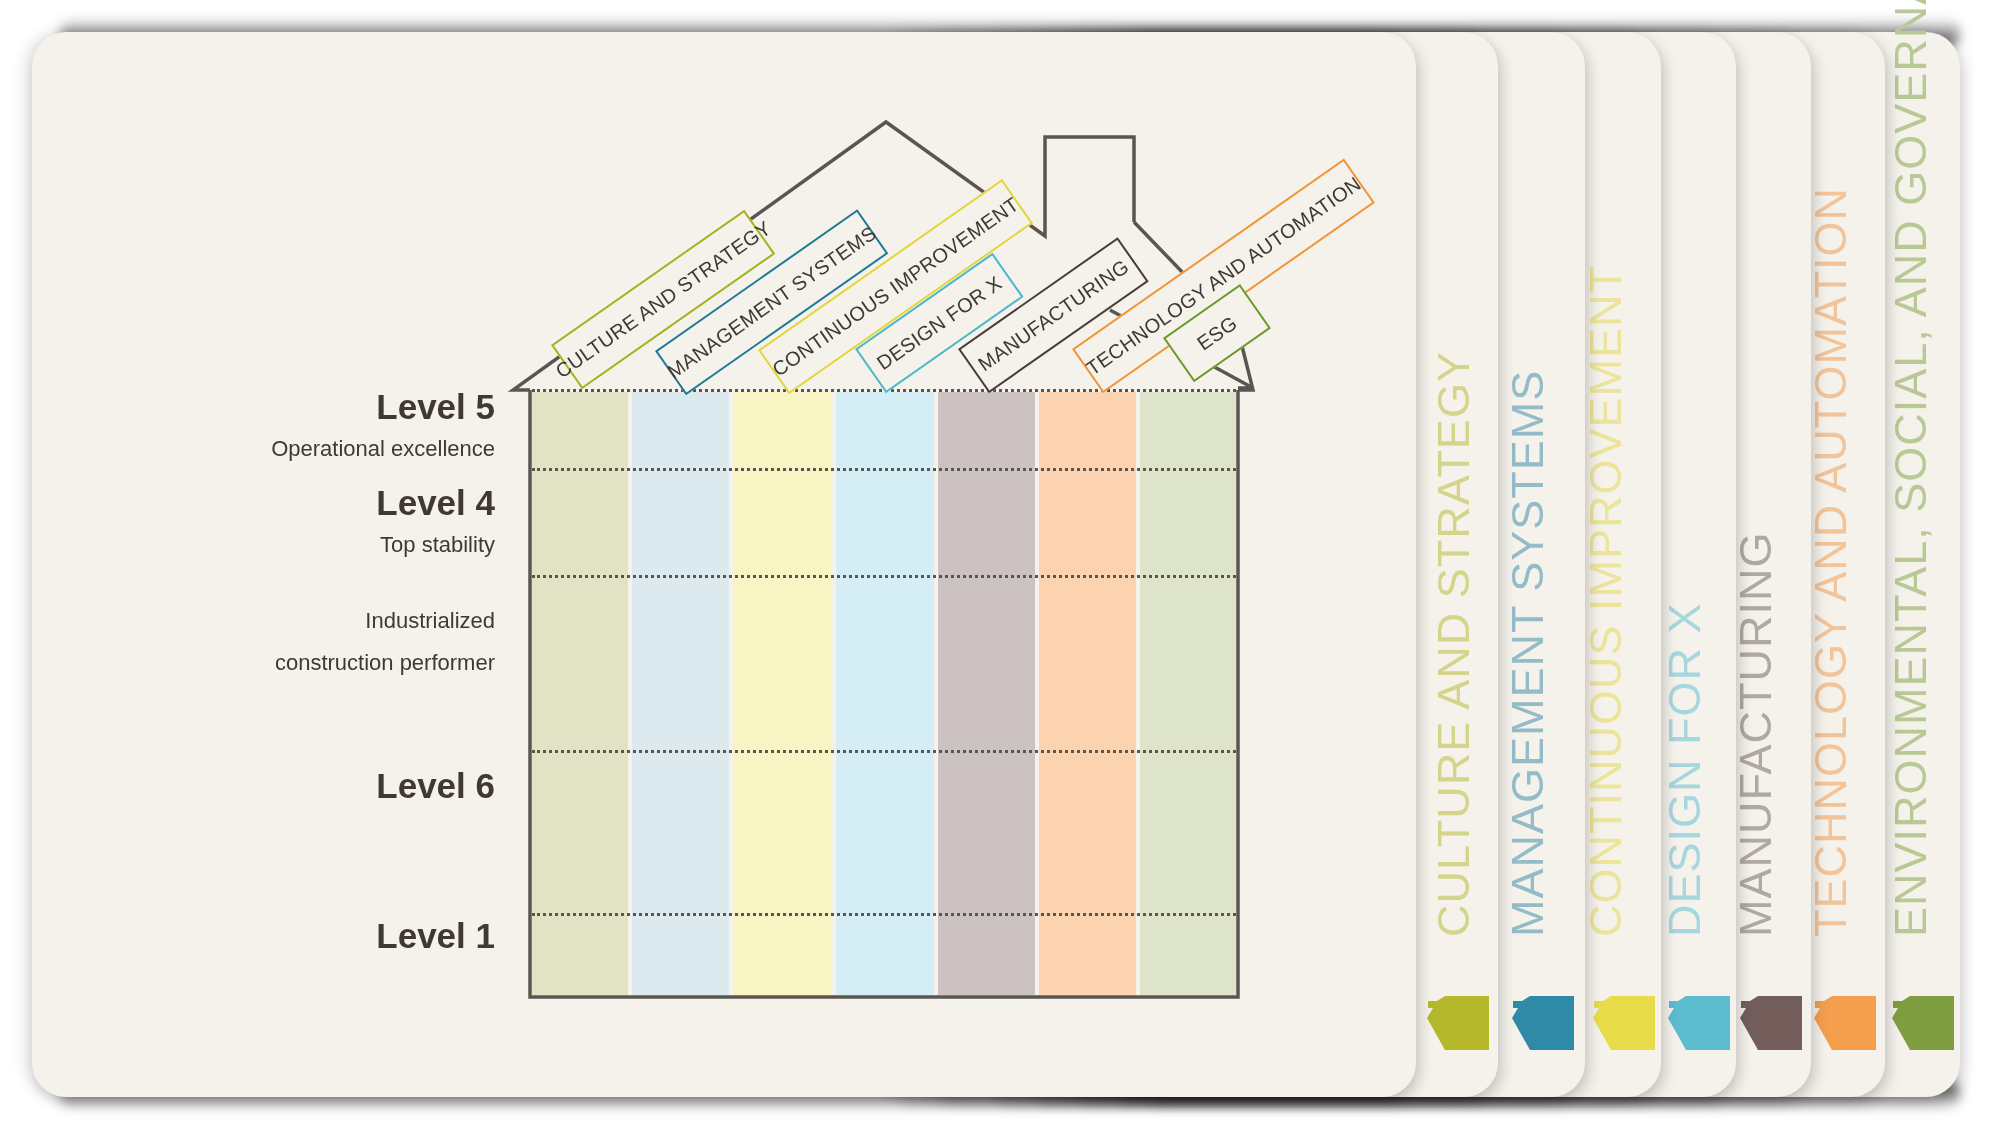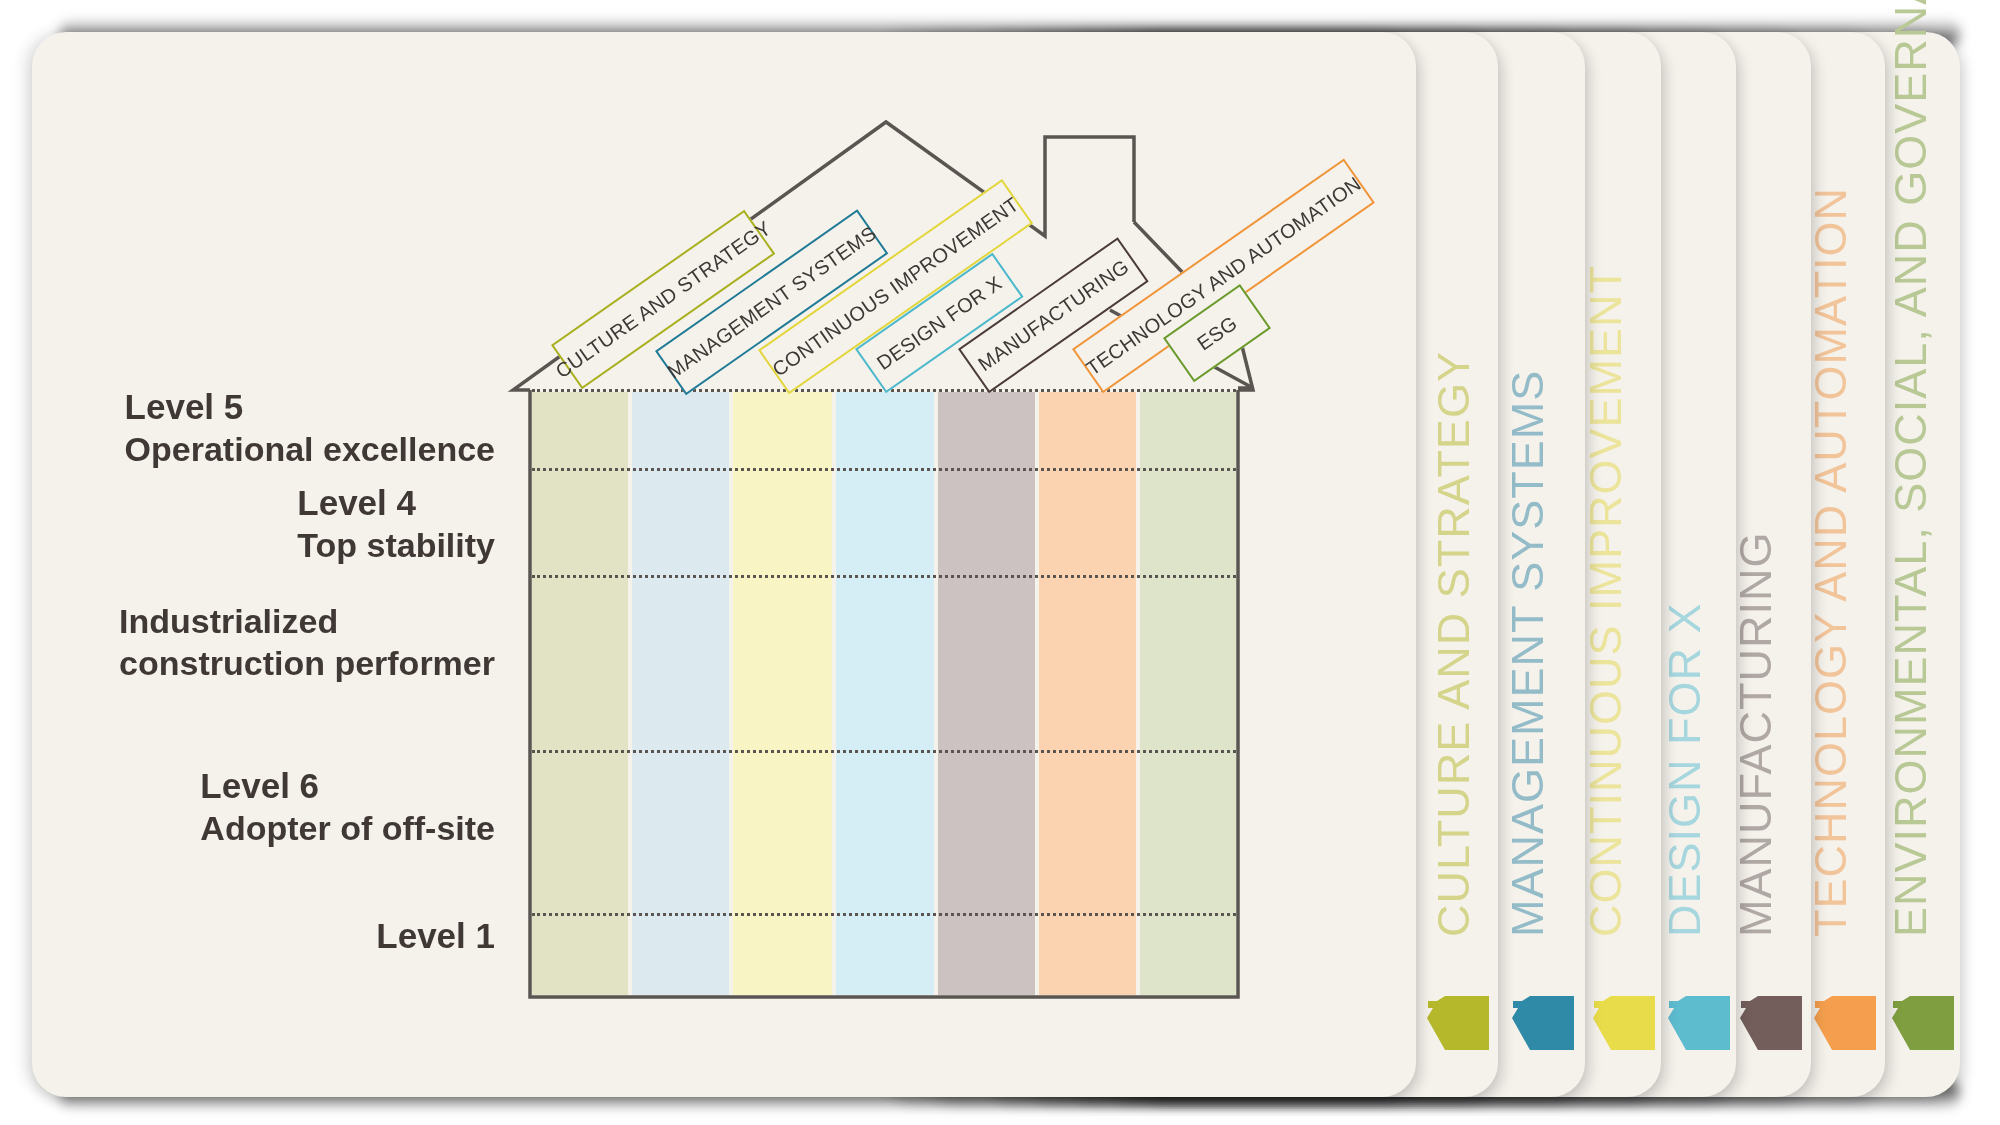--- a/index.html
+++ b/index.html
@@ -4,23 +4,23 @@
 <style>
   html, body { margin:0; padding:0; }
   body { width:2000px; height:1125px; position:relative; overflow:hidden; background:#ffffff; font-family:"Liberation Sans", sans-serif; }
   .stage { position:absolute; left:0; top:0; width:2000px; height:1125px; }
   .shadow-band { position:absolute; left:60px; top:18px; width:1900px; height:30px; background:linear-gradient(to bottom, rgba(255,255,255,0), rgba(30,30,30,0.85)); filter:blur(6px); border-radius:20px; }
   .shadow-band.bottom { top:1080px; background:linear-gradient(to top, rgba(255,255,255,0), rgba(30,30,30,0.9)); }
   .card { position:absolute; top:32px; height:1065px; background:#f5f2ec; border-radius:34px; box-shadow:-8px 0 14px rgba(0,0,0,0.10), 4px 6px 14px rgba(0,0,0,0.18); }
   .card.front { left:32px; width:1384px; z-index:20; }
   .tab-label { position:absolute; bottom:160px; white-space:nowrap; transform-origin:left bottom; transform:rotate(-90deg); font-family:"Liberation Sans", sans-serif; font-size:45px; letter-spacing:1px; line-height:1; }
   .tab-icon { position:absolute; top:964px; width:62px; height:54px; }
-  .level { position:absolute; right:1505px; color:#403835; font-family:"Liberation Sans", sans-serif; }
+  .level { position:absolute; right:1505px; text-align:right; color:#403835; font-family:"Liberation Sans", sans-serif; }
   .level .lvl { font-weight:bold; font-size:35px; line-height:42px; }
-  .level .desc { font-size:34px; line-height:42px; font-weight:bold; }
+  .level .desc { font-size:22px; line-height:42px; font-weight:normal; }
   .col { position:absolute; top:392px; height:603px; }
   .dotline { position:absolute; left:532px; width:704px; height:0; border-top:3px dotted #5a5550; }
   .tag { position:absolute; transform-origin:left top; transform:rotate(-35deg); border:2.5px solid; box-sizing:border-box; display:flex; align-items:center; justify-content:center; font-size:20px; color:#3d3835; white-space:nowrap; background:#f5f2ec; letter-spacing:0.3px; }
 </style>
 </head>
 <body>
 
 <div class="stage">
   <div class="shadow-band"></div>
   <div class="shadow-band bottom"></div>
@@ -79,21 +79,20 @@
     <div class="level" style="top:482px;">
       <div class="lvl">Level 4</div>
       <div class="desc">Top stability</div>
     </div>
     <div class="level" style="top:600px;">
       <div class="desc">Industrialized</div>
       <div class="desc">construction performer</div>
     </div>
     <div class="level" style="top:765px;">
       <div class="lvl">Level 6</div>
-      <div class="desc">Adopter of off-site</div>
     </div>
     <div class="level" style="top:915px;margin-left:16px;">
       <div class="lvl">Level 1</div>
     </div>
 
     <div class="col" style="left: 532px; width: 96px; background: rgb(226, 226, 196);"></div>
     <div class="col" style="left: 632px; width: 97px; background: rgb(220, 234, 240);"></div>
     <div class="col" style="left: 733px; width: 99px; background: rgb(248, 244, 196);"></div>
     <div class="col" style="left: 836px; width: 98px; background: rgb(213, 238, 245);"></div>
     <div class="col" style="left: 938px; width: 97px; background: rgb(204, 194, 194);"></div>

